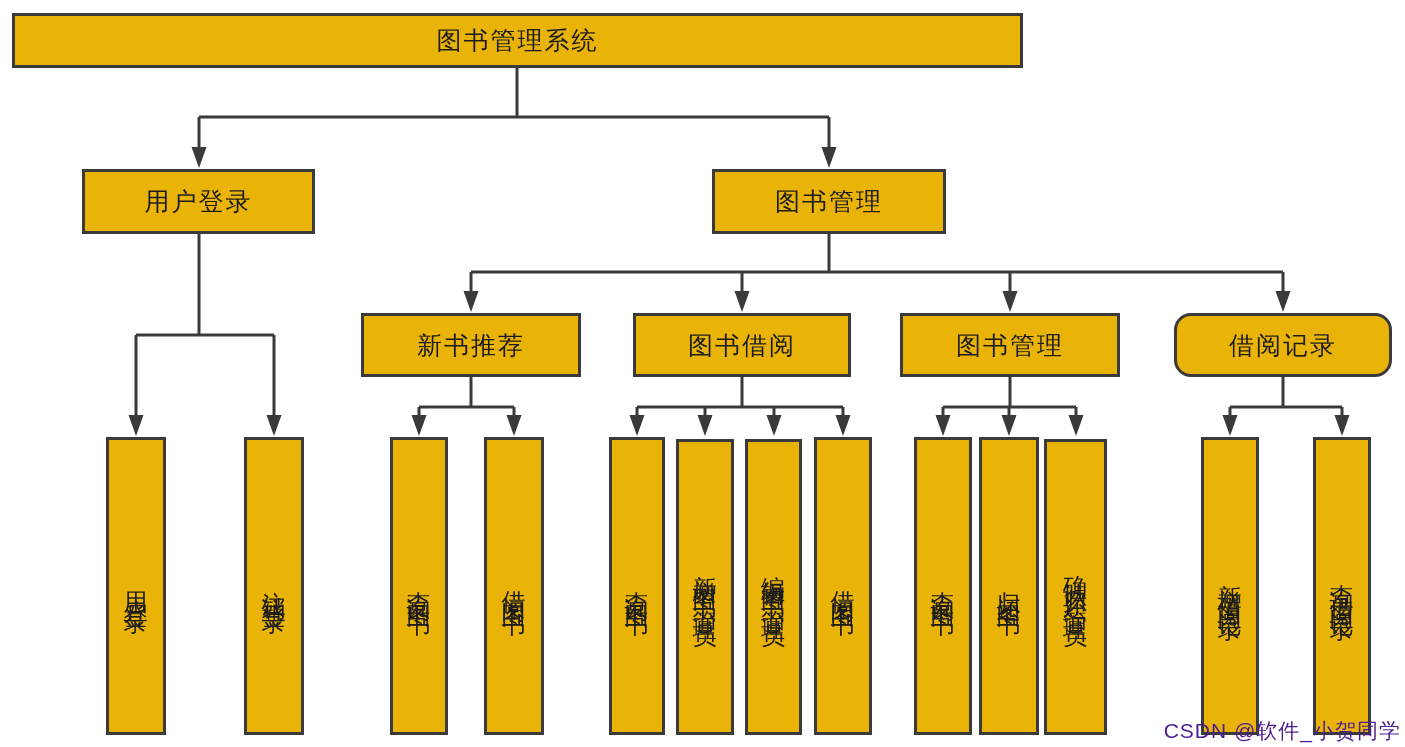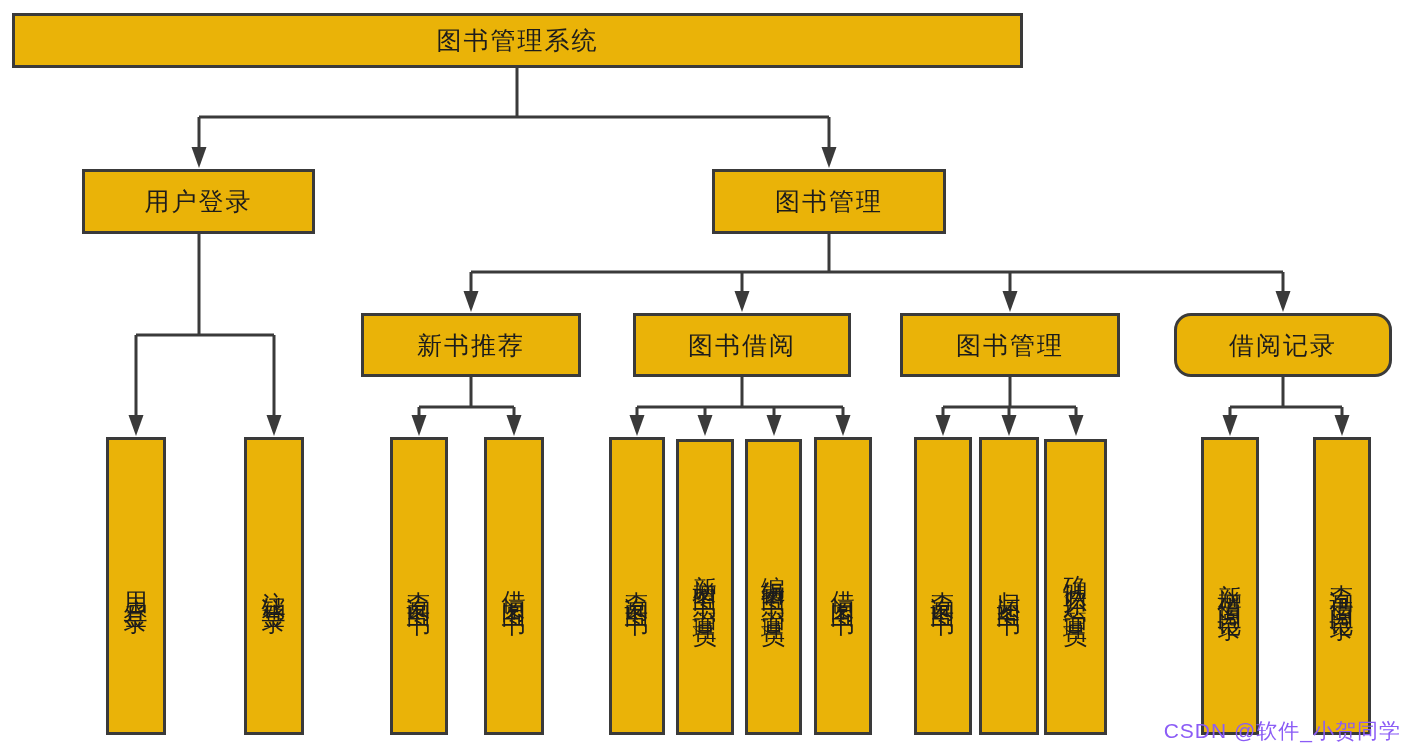--- a/index.html
+++ b/index.html
@@ -34,21 +34,21 @@
     font-size: 24px;
     letter-spacing: 7px;
     line-height: 1.05;
     white-space: nowrap;
   }
   .watermark {
     position: absolute;
     right: 4px;
     bottom: 2px;
     font-size: 21px;
-    color: #8b5cf6;
+    color: #4c1d95;
     letter-spacing: 1px;
     z-index: 3;
     white-space: nowrap;
   }
 </style>
 </head>
 <body>
 
 <div class="stage">
 

